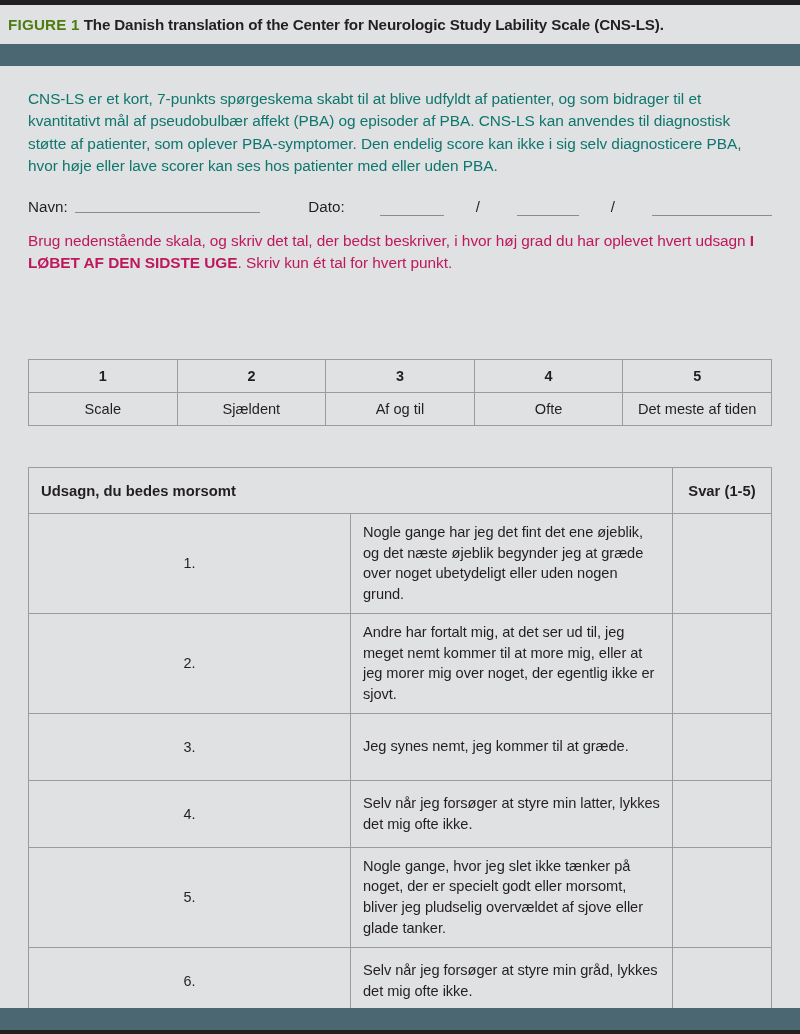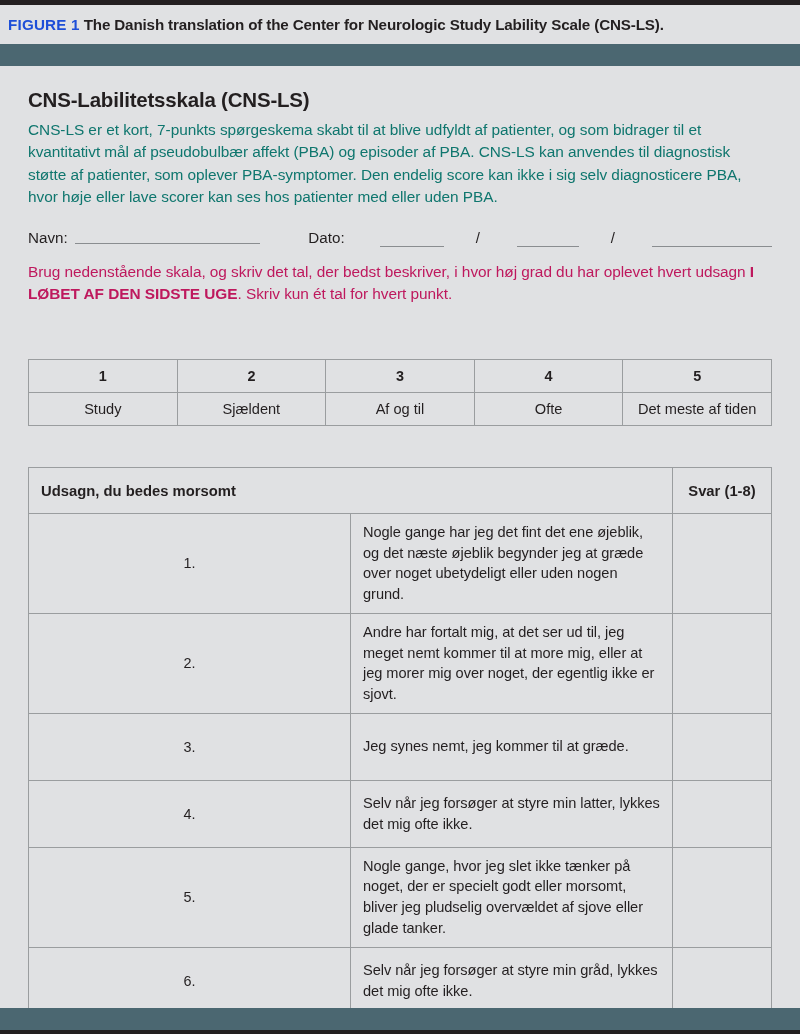--- a/index.html
+++ b/index.html
@@ -28,21 +28,21 @@
     background: #e0e1e3;
   }
   .caption-text {
     font-size: 15.2px;
     font-weight: bold;
     color: #231f20;
     letter-spacing: -0.15px;
     white-space: nowrap;
   }
   .caption-figure {
-    color: #1d4ed8;
+    color: #4d7c0f;
     font-weight: bold;
     font-size: 15.2px;
     letter-spacing: 0.2px;
     margin-right: 4px;
     text-align: center;
   }
   
   .slate-bar {
     position: absolute;
     left: 0;
@@ -180,21 +180,20 @@
 
   <div class="caption-bar">
     <div class="caption-text">
       <span class="caption-figure">FIGURE 1</span><span>The Danish translation of the Center for Neurologic Study Lability Scale (CNS-LS).</span>
     </div>
   </div>
 
   <div class="slate-bar slate-top"></div>
 
   <div class="content">
-    <h1 class="doc-title">CNS-Labilitetsskala (CNS-LS)</h1>
     <p class="intro">CNS-LS er et kort, 7-punkts spørgeskema skabt til at blive udfyldt af patienter, og som bidrager til et kvantitativt mål af pseudobulbær affekt (PBA) og episoder af PBA. CNS-LS kan anvendes til diagnostisk støtte af patienter, som oplever PBA-symptomer. Den endelig score kan ikke i sig selv diagnosticere PBA, hvor høje eller lave scorer kan ses hos patienter med eller uden PBA.</p>
 
     <div class="idrow">
       <span class="idlabel">Navn:</span>
       <span class="rule rule-navn"></span>
       <span class="dato-group">
         <span class="idlabel">Dato:</span>
         <span class="date-seg seg-a"></span>
         <span class="slash">/</span>
         <span class="date-seg seg-b"></span>
@@ -209,34 +208,34 @@
   <table class="scale-table">
     <tbody>
       <tr class="nums">
         <td>1</td>
         <td>2</td>
         <td>3</td>
         <td>4</td>
         <td>5</td>
       </tr>
       <tr class="labels">
-        <td>Study</td>
+        <td>Scale</td>
         <td>Sjældent</td>
         <td>Af og til</td>
         <td>Ofte</td>
         <td>Det meste af tiden</td>
       </tr>
     </tbody>
   </table>
 
   <table class="q-table">
     <thead>
       <tr>
         <th class="q-head-stmt" colspan="2">Udsagn, du bedes morsomt</th>
-        <th class="q-head-svar q-ans">Svar (1-8)</th>
+        <th class="q-head-svar q-ans">Svar (1-5)</th>
       </tr>
     </thead>
     <tbody>
       <tr class="row-tall">
         <td class="q-num">1.</td>
         <td class="q-text">Nogle gange har jeg det fint det ene øjeblik, og det næste øjeblik begynder jeg at græde over noget ubetydeligt eller uden nogen grund.</td>
         <td class="q-ans"></td>
       </tr>
       <tr class="row-tall">
         <td class="q-num">2.</td>

